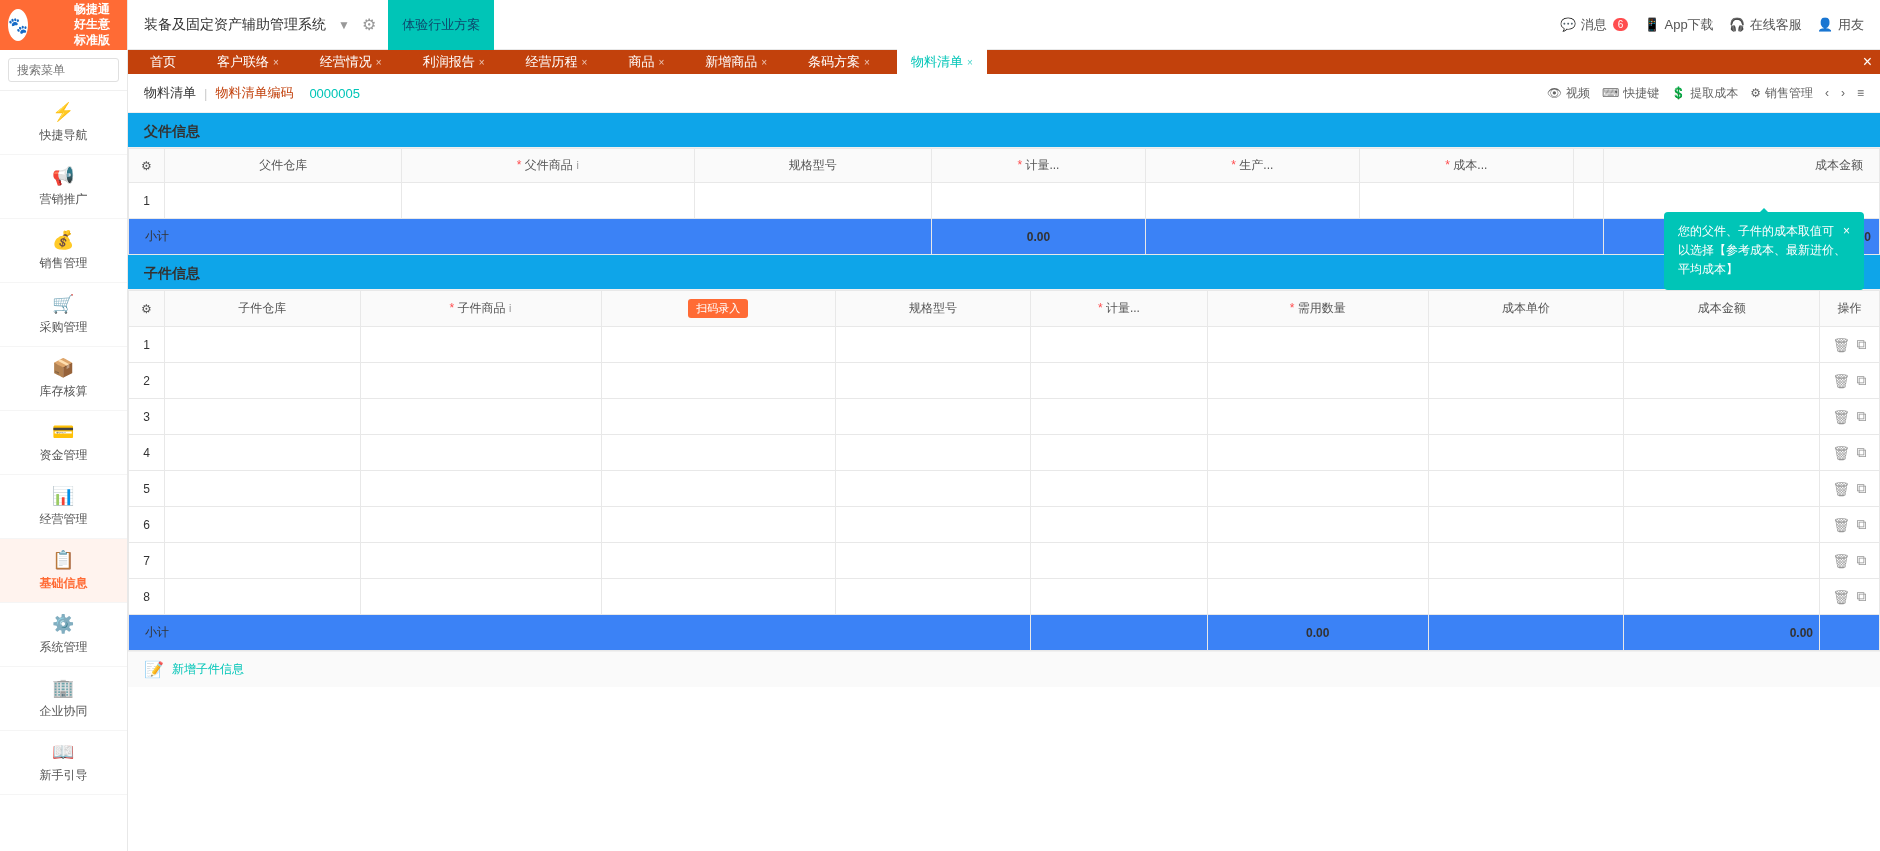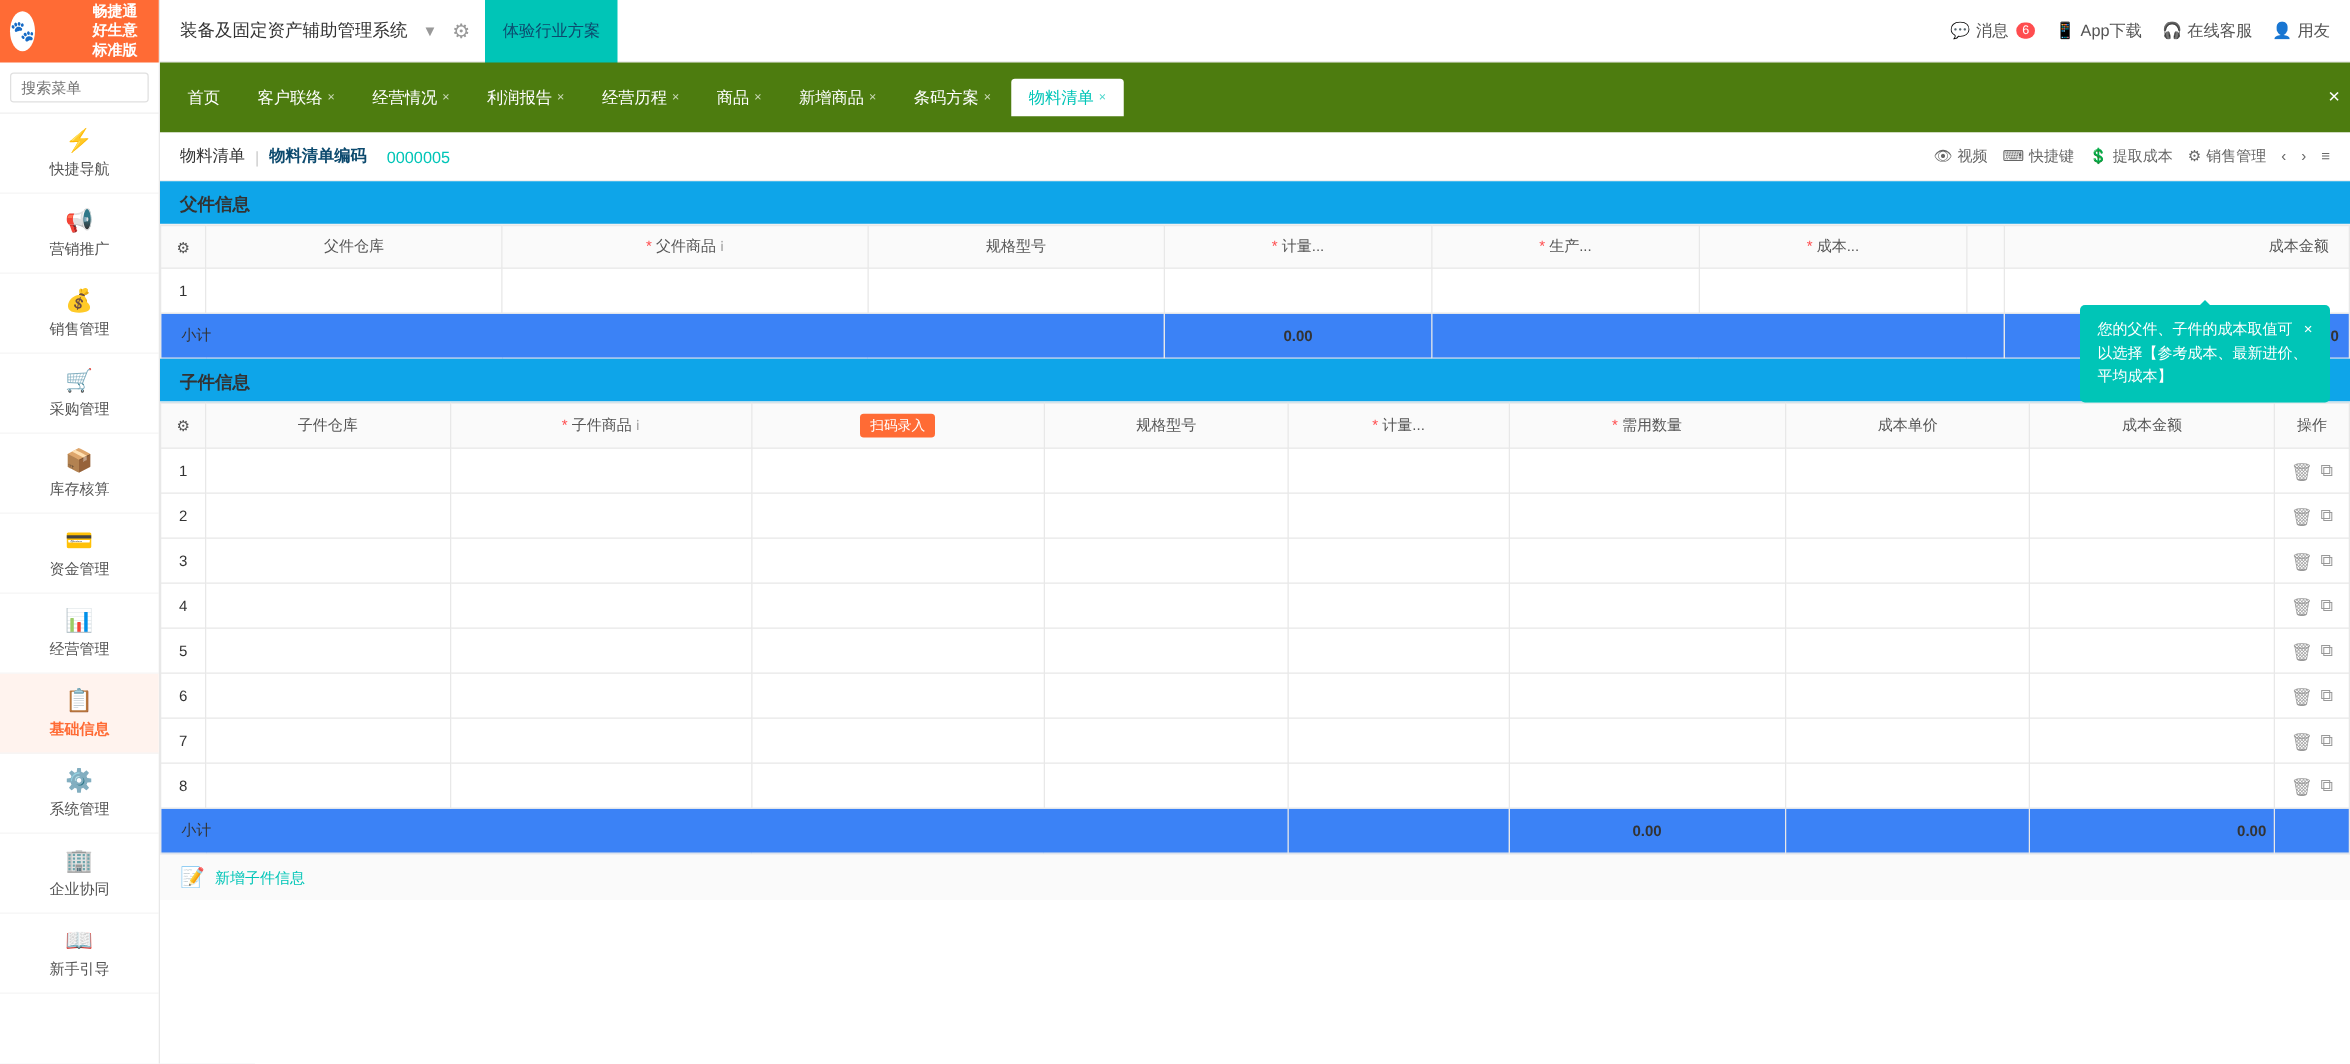--- a/index.html
+++ b/index.html
@@ -124,26 +124,26 @@
       background: #ff4d4f;
       color: #fff;
       border-radius: 10px;
       font-size: 10px;
       padding: 1px 5px;
       margin-left: 2px;
     }
 
     
     .nav-tabs {
-      background: #4d7c0f;
+      background: #c2410c;
       display: flex;
       align-items: center;
       padding: 0 8px;
-      height: 56px;
-      gap: 2px;
+      height: 24px;
+      gap: 13px;
       flex-shrink: 0;
     }
     .nav-tab {
       color: #fff;
       padding: 6px 14px;
       cursor: pointer;
       font-size: 13px;
       border-radius: 3px 3px 0 0;
       display: flex;
       align-items: center;
@@ -169,23 +169,22 @@
 
     
     .breadcrumb-bar {
       display: flex;
       align-items: center;
       padding: 10px 16px;
       border-bottom: 1px solid #f0f0f0;
       gap: 8px;
     }
     .breadcrumb-item {
-      color: #0c4a6e;
+      color: #c2410c;
       font-size: 13px;
-      font-weight: bold;
     }
     .breadcrumb-item.current {
       color: #333;
       font-weight: 500;
     }
     .breadcrumb-sep { color: #ccc; }
     .doc-code {
       color: #00c5b7;
       font-size: 13px;
       margin-left: 8px;

